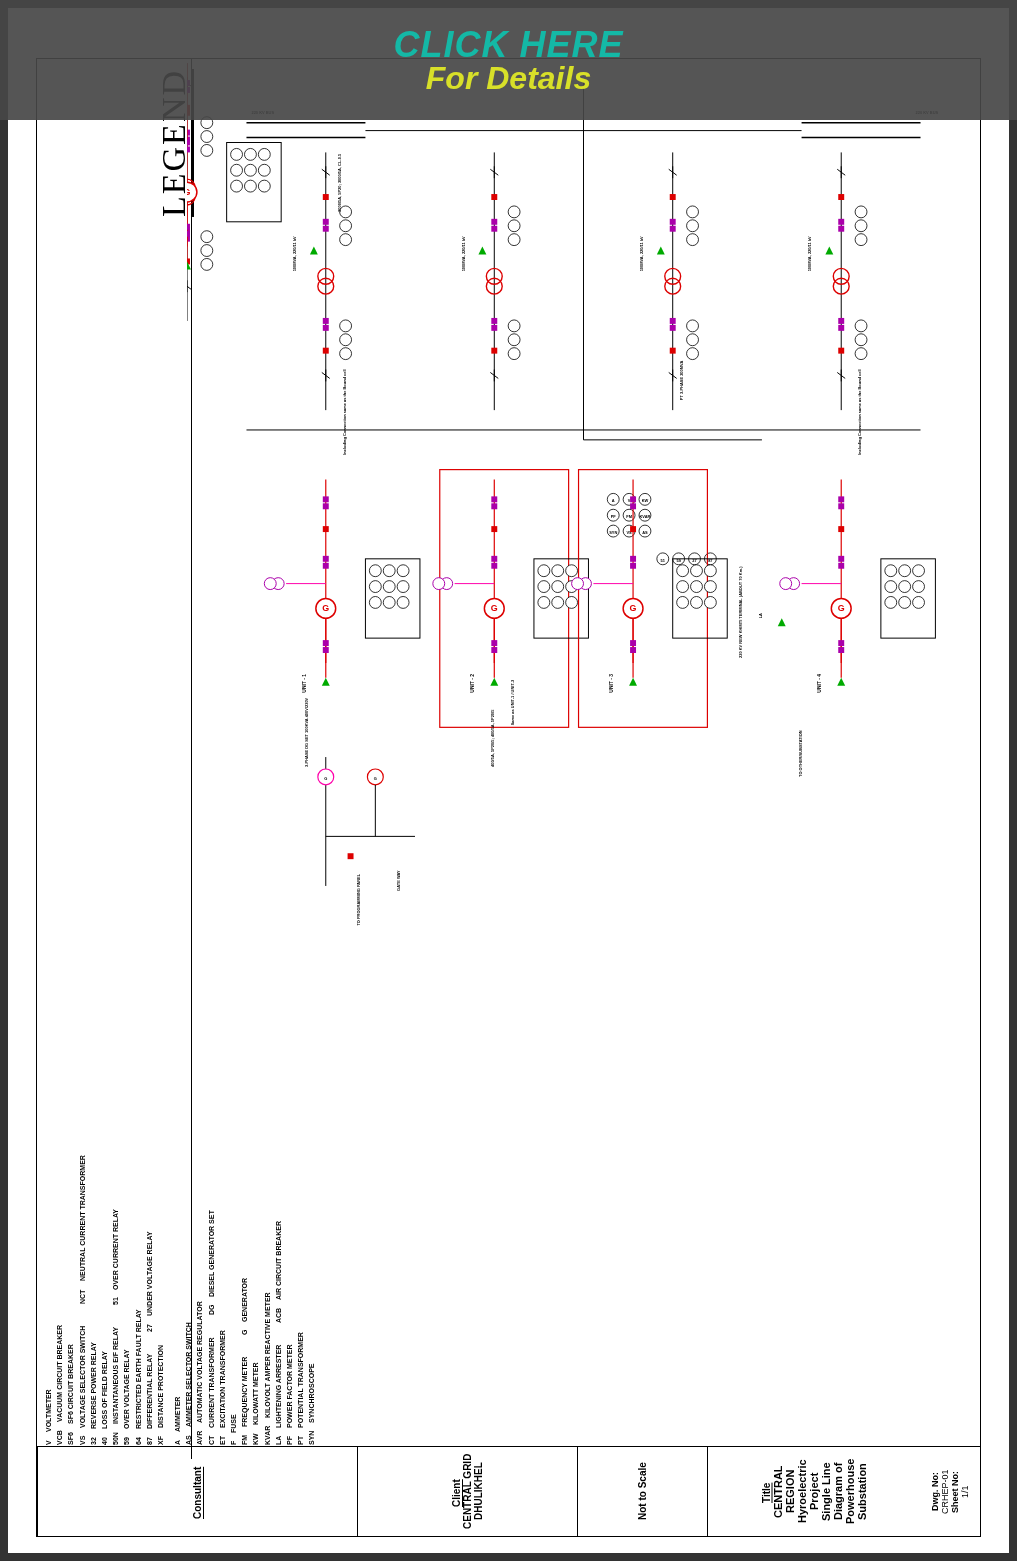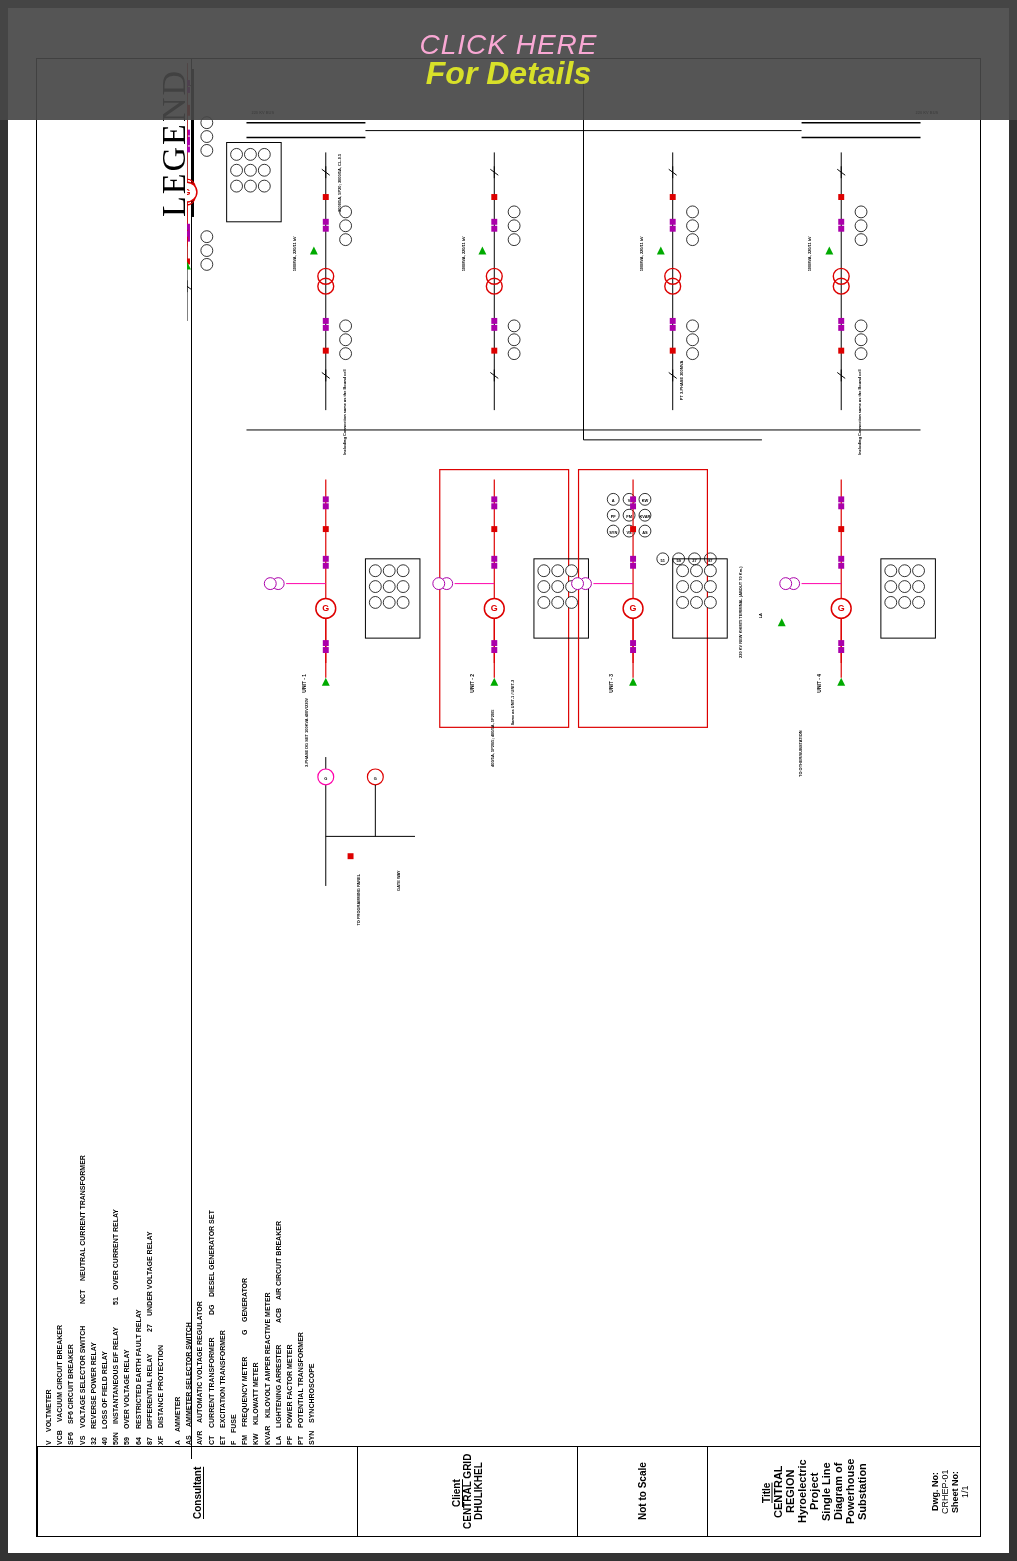--- a/index.html
+++ b/index.html
@@ -22,23 +22,23 @@
     top: 0; left: 0; right: 0;
     height: 120px;
     background: rgba(70,70,70,0.92);
     display: flex;
     flex-direction: column;
     align-items: center;
     justify-content: center;
     z-index: 1000;
   }
   .banner-top {
-    color: #f9a8d4;
-    font-weight: 400;
-    font-size: 28px;
+    color: #14b8a6;
+    font-weight: 700;
+    font-size: 36px;
     letter-spacing: 1px;
     font-style: italic;
   }
   .banner-bottom {
     color: #d8e029;
     font-weight: 900;
     font-size: 32px;
     font-style: italic;
     margin-top: -6px;
   }

